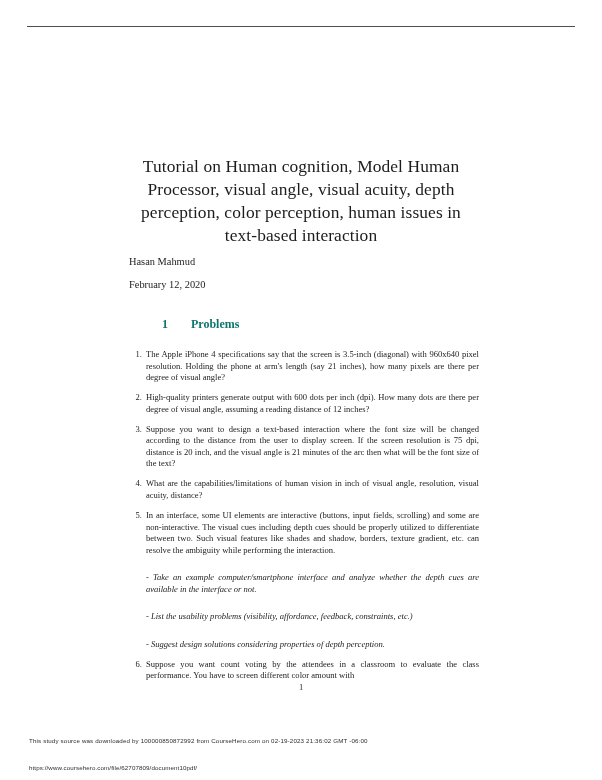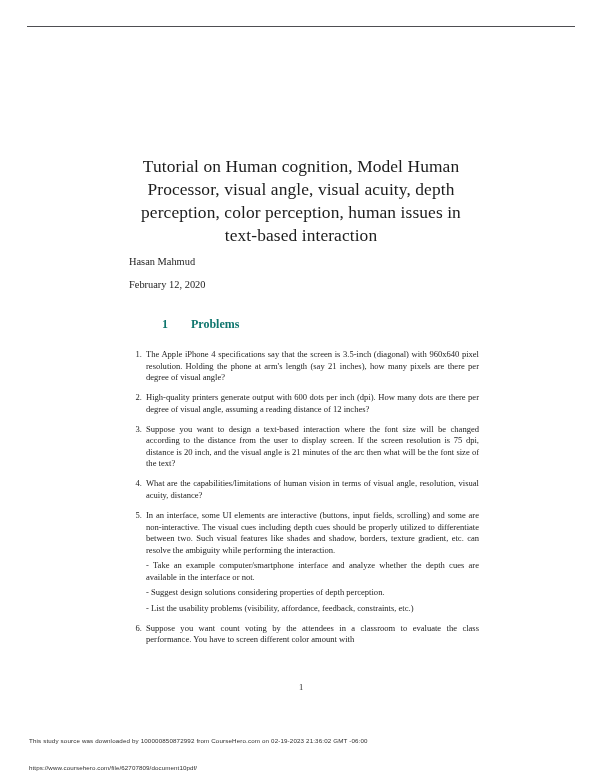--- a/index.html
+++ b/index.html
@@ -109,21 +109,22 @@
     top: 0;
     width: 13px;
     text-align: right;
     color: #1c1c1c;
   }
   .prob .para {
     display: block;
     margin-top: 8px;
   }
   .prob .para + .para {
-    margin-top: 4px;
+    margin-top: 16px;
+    font-style: italic;
   }
 
   .pagenum {
     position: absolute;
     left: 0;
     top: 682px;
     width: 602px;
     text-align: center;
     font-size: 8.5px;
     color: #2a2a2a;
@@ -182,29 +183,29 @@
         <span class="para">High-quality printers generate output with 600 dots per inch (dpi). How many dots are there per degree of visual angle, assuming a reading distance of 12 inches?</span>
       </li>
 
       <li class="prob">
         <span class="num">3.</span>
         <span class="para">Suppose you want to design a text-based interaction where the font size will be changed according to the distance from the user to display screen. If the screen resolution is 75 dpi, distance is 20 inch, and the visual angle is 21 minutes of the arc then what will be the font size of the text?</span>
       </li>
 
       <li class="prob">
         <span class="num">4.</span>
-        <span class="para">What are the capabilities/limitations of human vision in terms of visual angle, resolution, visual acuity, distance?</span>
+        <span class="para">What are the capabilities/limitations of human vision in inch of visual angle, resolution, visual acuity, distance?</span>
       </li>
 
       <li class="prob">
         <span class="num">5.</span>
         <span class="para">In an interface, some UI elements are interactive (buttons, input fields, scrolling) and some are non-interactive. The visual cues including depth cues should be properly utilized to differentiate between two. Such visual features like shades and shadow, borders, texture gradient, etc. can resolve the ambiguity while performing the interaction.</span>
         <span class="para">- Take an example computer/smartphone interface and analyze whether the depth cues are available in the interface or not.</span>
+        <span class="para">- List the usability problems (visibility, affordance, feedback, constraints, etc.)</span>
         <span class="para">- Suggest design solutions considering properties of depth perception.</span>
-        <span class="para">- List the usability problems (visibility, affordance, feedback, constraints, etc.)</span>
       </li>
 
       <li class="prob">
         <span class="num">6.</span>
         <span class="para">Suppose you want count voting by the attendees in a classroom to evaluate the class performance. You have to screen different color amount with</span>
       </li>
 
     </ol>
 
     <div class="pagenum">1</div>

